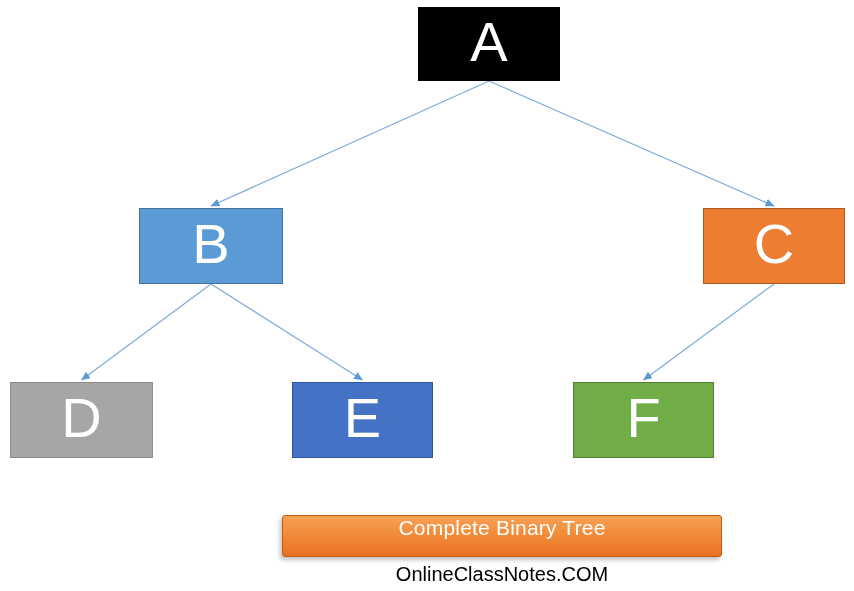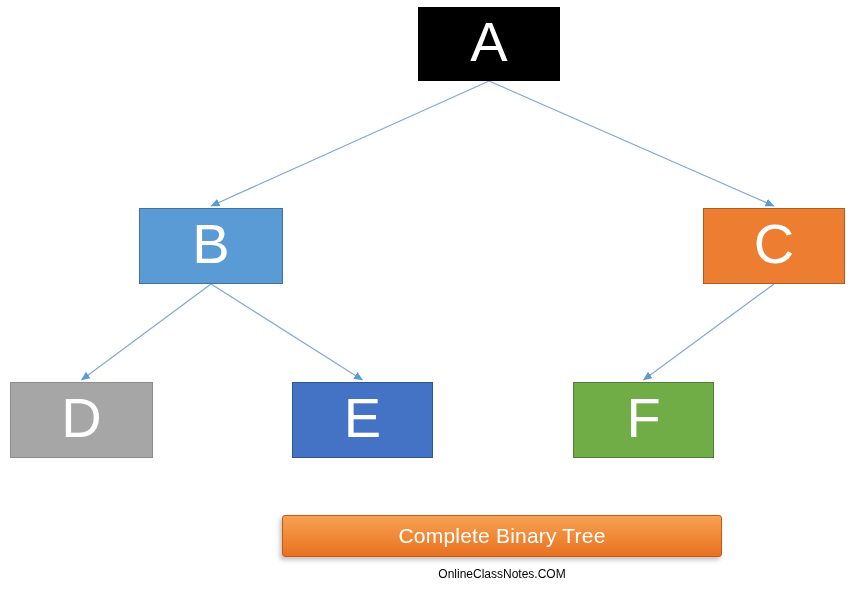--- a/index.html
+++ b/index.html
@@ -42,39 +42,39 @@
     left: 282px;
     top: 515px;
     width: 440px;
     height: 42px;
     box-sizing: border-box;
     border-radius: 3px;
     border: 1px solid #C55A11;
     background: linear-gradient(180deg, #F8A055 0%, #F08A38 50%, #E87121 100%);
     box-shadow: -2px 3px 4px rgba(120,120,120,0.45);
     display: flex;
-    align-items: center;
+    align-items: flex-start;
     justify-content: center;
   }
   #caption-banner .caption-label {
     color: #ffffff;
     font-size: 21px;
     letter-spacing: 0.2px;
   }
   #watermark {
     position: absolute;
     left: 282px;
     top: 560px;
     width: 440px;
     height: 28px;
     display: flex;
     align-items: center;
     justify-content: center;
     color: #000000;
-    font-size: 12px;
+    font-size: 20px;
   }
 </style>
 </head>
 <body>
 
 <div id="stage">
   <svg id="connectors" viewBox="0 0 854 591" xmlns="http://www.w3.org/2000/svg">
     <defs>
       <marker id="arrowhead" markerWidth="10" markerHeight="8" refX="8.5" refY="4" orient="auto" markerUnits="userSpaceOnUse">
         <path d="M0,0 L9,4 L0,8 Z" fill="#5B9BD5"></path>

